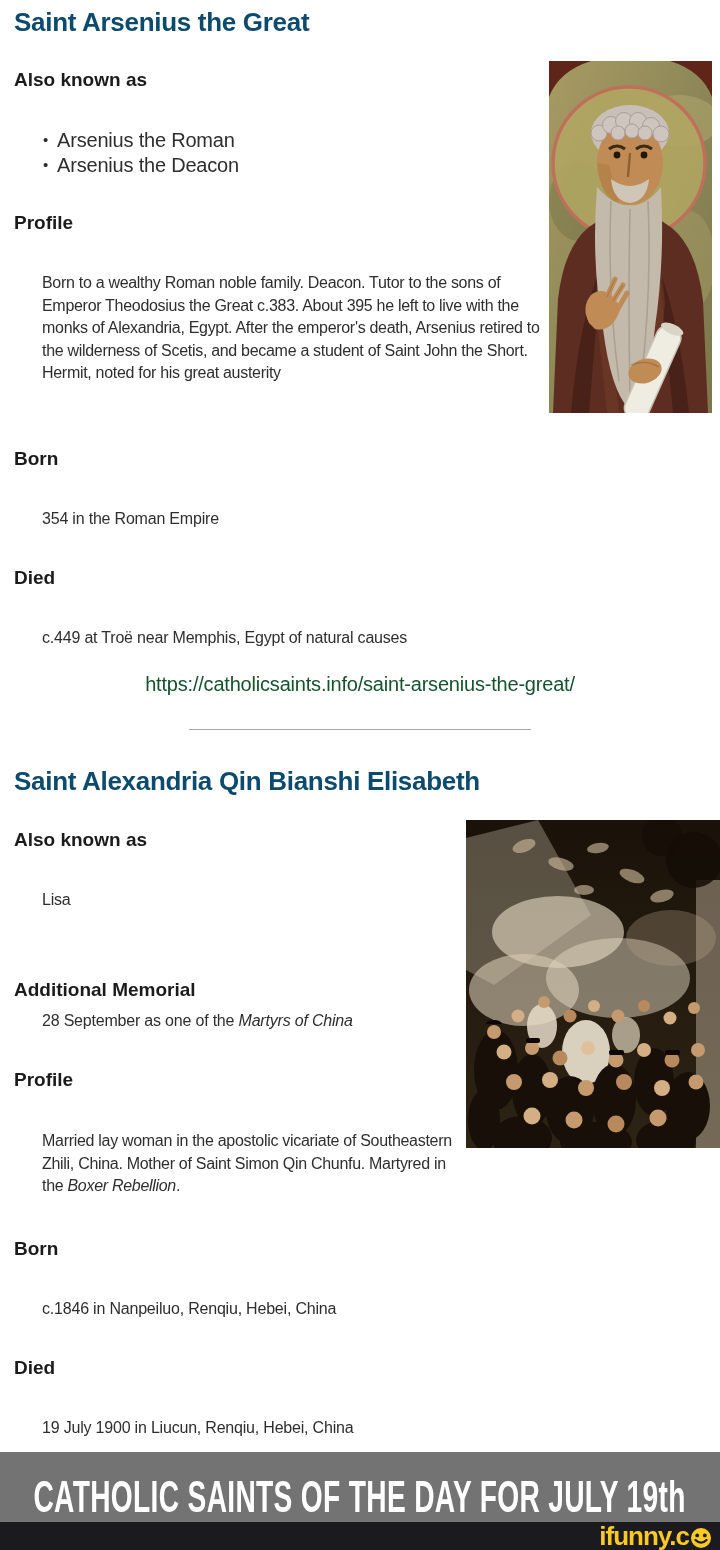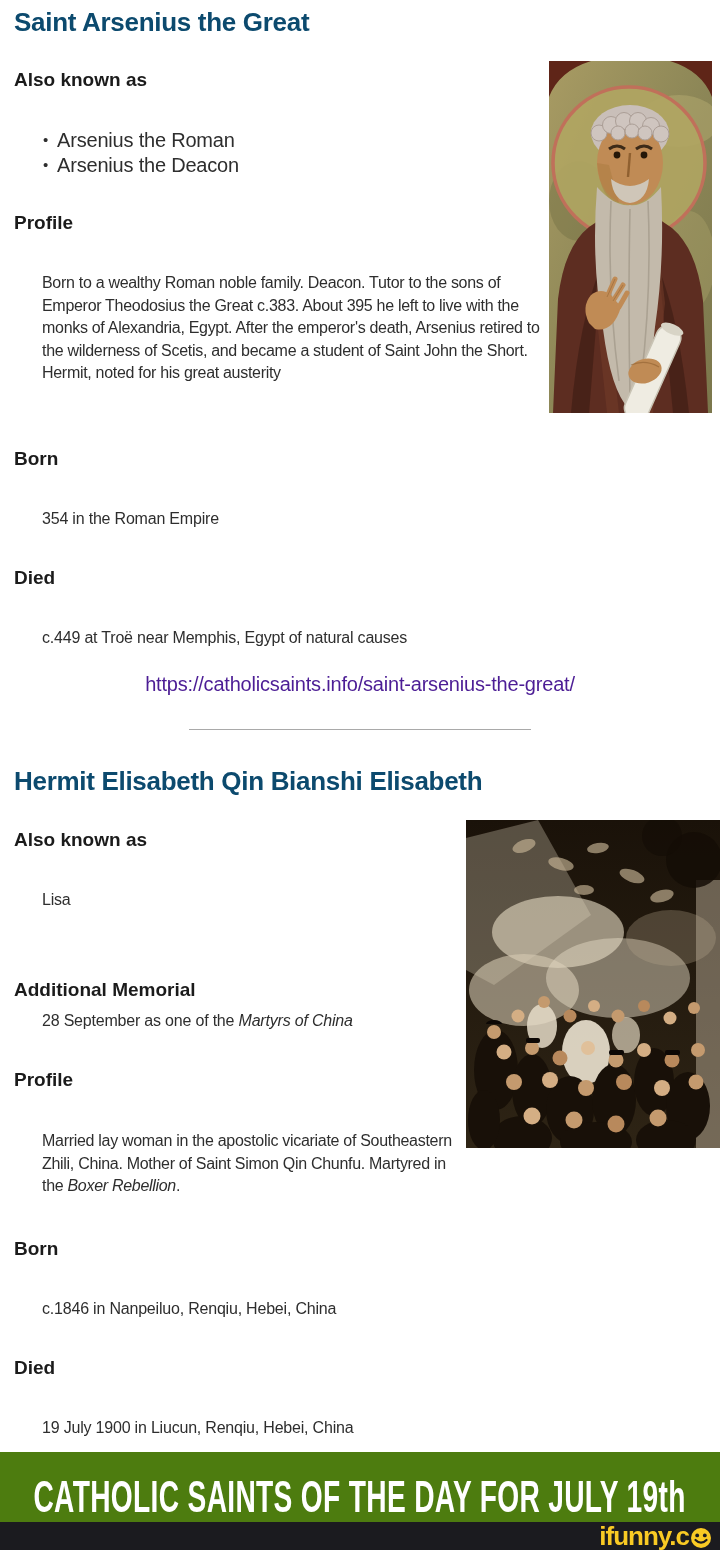--- a/index.html
+++ b/index.html
@@ -12,21 +12,21 @@
   .h2{font-size:19px;font-weight:bold;color:#1b1b1b;white-space:nowrap;}
   .body-text{font-size:16px;color:#2e2e2e;line-height:22.5px;letter-spacing:-0.2px;}
   .para{letter-spacing:-0.3px;}
   .bullet-list{list-style:none;margin:0;padding:0;}
   .bullet-list li{font-size:20px;color:#2e2e2e;line-height:22.5px;letter-spacing:-0.2px;}
   .bullet-list li::before{content:"•";font-size:15px;margin-right:9px;position:relative;top:-2px;}
   .link-row{left:0;top:673px;width:720px;text-align:center;}
   a.ext-link{font-size:20px;text-decoration:none;letter-spacing:-0.2px;}
   .divider{left:189px;top:729px;width:342px;height:0;border-top:1px solid #a9a9a9;}
   .img-frame{overflow:hidden;}
-  .banner{left:0;top:1452px;width:720px;height:90px;background:#4d7c0f;display:flex;align-items:center;justify-content:center;}
+  .banner{left:0;top:1452px;width:720px;height:90px;background:#737373;display:flex;align-items:center;justify-content:center;}
   .banner span{display:inline-block;white-space:nowrap;font-size:44px;font-weight:bold;color:#ffffff;transform:scaleX(0.64);letter-spacing:0.5px;}
   .footer-bar{left:0;top:1522px;width:720px;height:28px;background:#1b1b1f;}
   .ifunny{right:8px;bottom:1px;display:flex;align-items:center;z-index:5;margin-left:30px;}
   .ifunny .brand-text{font-size:26px;font-weight:bold;color:#f9ca24;letter-spacing:-1px;line-height:26px;}
   .ifunny svg{margin-left:1px;margin-top:3px;}
   .italic{font-style:italic;}
 </style>
 </head>
 <body>
 
@@ -116,26 +116,26 @@
     </svg>
   </div>
 
   <div class="abs h2" style="left:14px;top:448px;">Born</div>
   <div class="abs body-text" style="left:42px;top:508px;">354 in the Roman Empire</div>
 
   <div class="abs h2" style="left:14px;top:567px;">Died</div>
   <div class="abs body-text" style="left:42px;top:627px;">c.449 at Troë near Memphis, Egypt of natural causes</div>
 
   <div class="abs link-row">
-    <a href="#" class="ext-link" style="color:#4c1d95;">https://catholicsaints.info/saint-arsenius-the-great/</a>
+    <a href="#" class="ext-link" style="color:#14532d;">https://catholicsaints.info/saint-arsenius-the-great/</a>
   </div>
 
   <div class="abs divider"></div>
 
-  <div class="abs h1" style="left:14px;top:766px;">Hermit Elisabeth Qin Bianshi Elisabeth</div>
+  <div class="abs h1" style="left:14px;top:766px;">Saint Alexandria Qin Bianshi Elisabeth</div>
 
   <div class="abs h2" style="left:14px;top:829px;">Also known as</div>
   <div class="abs body-text" style="left:42px;top:889px;">Lisa</div>
 
   <div class="abs h2" style="left:14px;top:949px;margin-top:30px;">Additional Memorial</div>
   <div class="abs body-text" style="left:42px;top:1010px;white-space:nowrap;"><span>28 September as one of the </span><span class="italic">Martyrs of China</span></div>
 
   <div class="abs h2" style="left:14px;top:1069px;">Profile</div>
   <div class="abs body-text para" style="left:42px;top:1130px;width:424px;"><span>Married lay woman in the apostolic vicariate of Southeastern Zhili, China. Mother of Saint Simon Qin Chunfu. Martyred in the </span><span class="italic">Boxer Rebellion</span><span>.</span></div>
 

